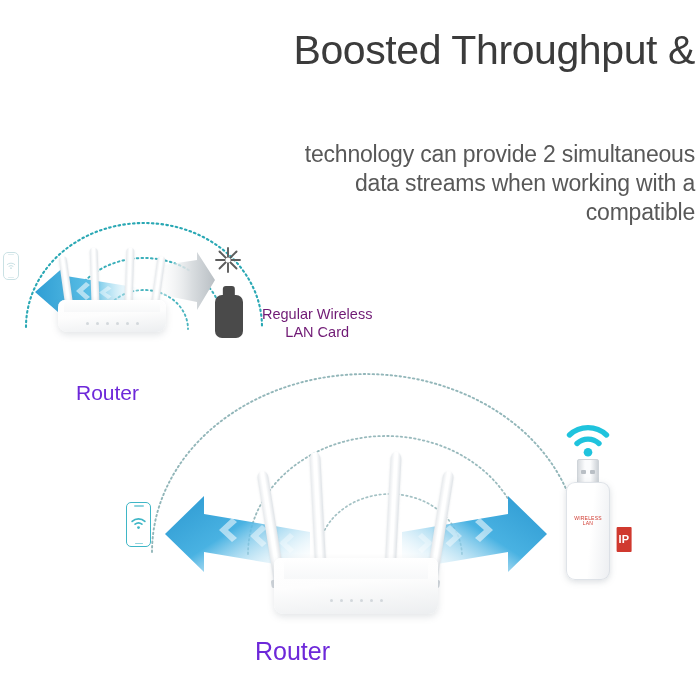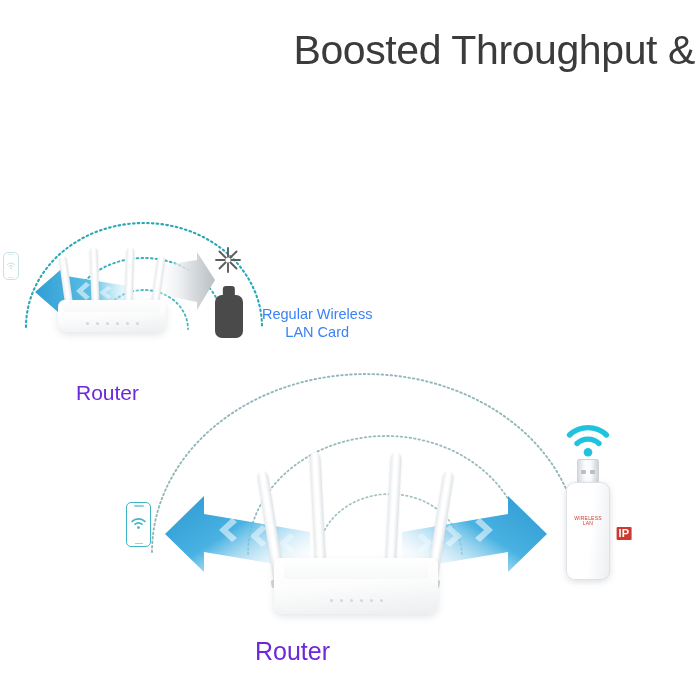--- a/index.html
+++ b/index.html
@@ -27,21 +27,21 @@
   .subhead span{display:block;}
 
   
   .abs{position:absolute;}
 
   
   .cap{
     position:absolute;font-size:21px;color:#6d28d9;font-weight:400;white-space:nowrap;
   }
   .cap-sm{
-    position:absolute;font-size:14.5px;color:#3b82f6;line-height:1.25;
+    position:absolute;font-size:14.5px;color:#701a75;line-height:1.25;
     text-align:center;white-space:nowrap;
   }
 
   
   .router{position:absolute;}
   .router .body{
     position:absolute;left:0;bottom:0;
     background:linear-gradient(175deg,#ffffff 0%,#fdfdfd 45%,#eceef0 100%);
     border-radius:7px 7px 9px 9px;
     box-shadow:0 3px 7px rgba(120,130,140,.20), inset 0 1px 0 #fff;
@@ -98,21 +98,21 @@
     border-radius:9px;
     box-shadow:0 2px 6px rgba(130,140,150,.28), inset 0 0 0 1px rgba(215,220,226,.8);
   }
   .dongle-white .logo{
     position:absolute;left:50%;transform:translateX(-50%) ;
     top:47%;width:70%;text-align:center;
     color:#d0392f;font-size:5px;line-height:1.05;letter-spacing:.2px;
   }
   .dongle-white .logo b{
     display:inline-block;font-size:11px;line-height:1;
-    background:#d0392f;color:#fff;padding:1px 2px;border-radius:1px;margin-top:1px;margin-left:44px;
+    background:#d0392f;color:#fff;padding:7px 2px;border-radius:1px;margin-top:1px;margin-left:44px;
   }
 
   
   .phone{position:absolute;}
   .phone .frame{
     position:absolute;inset:0;border:1.6px solid #3fb6c6;border-radius:5px;background:#fff;
   }
   .phone .ear{
     position:absolute;left:30%;right:30%;top:7%;height:1.5px;background:#8fd4de;border-radius:1px;
   }
@@ -126,20 +126,25 @@
 </style>
 </head>
 <body>
 
 <div class="stage">
 
   <div class="headline">
     <span class="l1">Boosted Throughput &amp;</span>
   </div>
 
+  <div class="subhead">
+    <span>technology can provide 2 simultaneous</span>
+    <span>data streams when working with a</span>
+    <span>compatible</span>
+  </div>
 
   <svg class="abs" style="left:8px;top:195px;" width="280" height="140" viewBox="0 0 280 140">
     <g fill="none" stroke="#2aa8b4" stroke-linecap="round" stroke-dasharray="1.6 3.2" stroke-width="2.1">
       <path d="M18,132 A118,104 0 0 1 254,132"></path>
     </g>
     <g fill="none" stroke="#2aa8b4" stroke-linecap="round" stroke-dasharray="1.6 3.2" stroke-width="2" opacity=".92">
       <path d="M56,133 A80,70 0 0 1 216,133"></path>
     </g>
     <g fill="none" stroke="#2aa8b4" stroke-linecap="round" stroke-dasharray="1.6 3.2" stroke-width="1.9" opacity=".85">
       <path d="M92,134 A44,39 0 0 1 180,134"></path>

